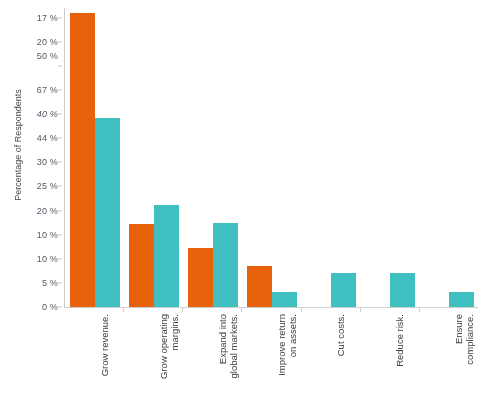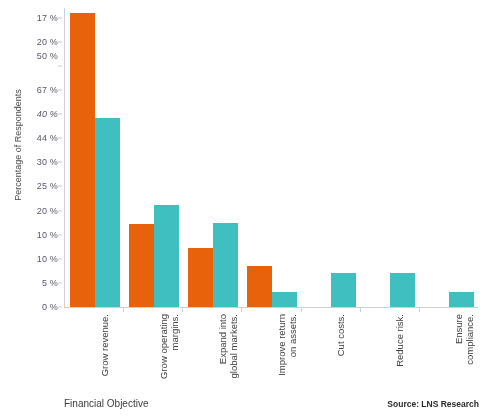--- a/index.html
+++ b/index.html
@@ -267,18 +267,16 @@
       <div class="x-label" style="left: 152.857px; top: 2px; width: 76px; transform: rotate(-90deg) translateX(-76px);">Expand into
 global markets.</div>
       <div class="x-label" style="left: 212px; top: 2px; width: 76px; transform: rotate(-90deg) translateX(-76px);">Improve return
 on assets.</div>
       <div class="x-label" style="left: 271.143px; top: 2px; width: 76px; transform: rotate(-90deg) translateX(-76px);">Cut costs.</div>
       <div class="x-label" style="left: 330.286px; top: 2px; width: 76px; transform: rotate(-90deg) translateX(-76px);">Reduce risk.</div>
       <div class="x-label" style="left: 389.429px; top: 2px; width: 76px; transform: rotate(-90deg) translateX(-76px);">Ensure
 compliance.</div>
     </div>
 
-  <div class="x-axis-title">Financial Objective</div>
-
-  <div class="source-note">Source: LNS Research</div>
+
 
 
 </div>
 
 </body></html>

